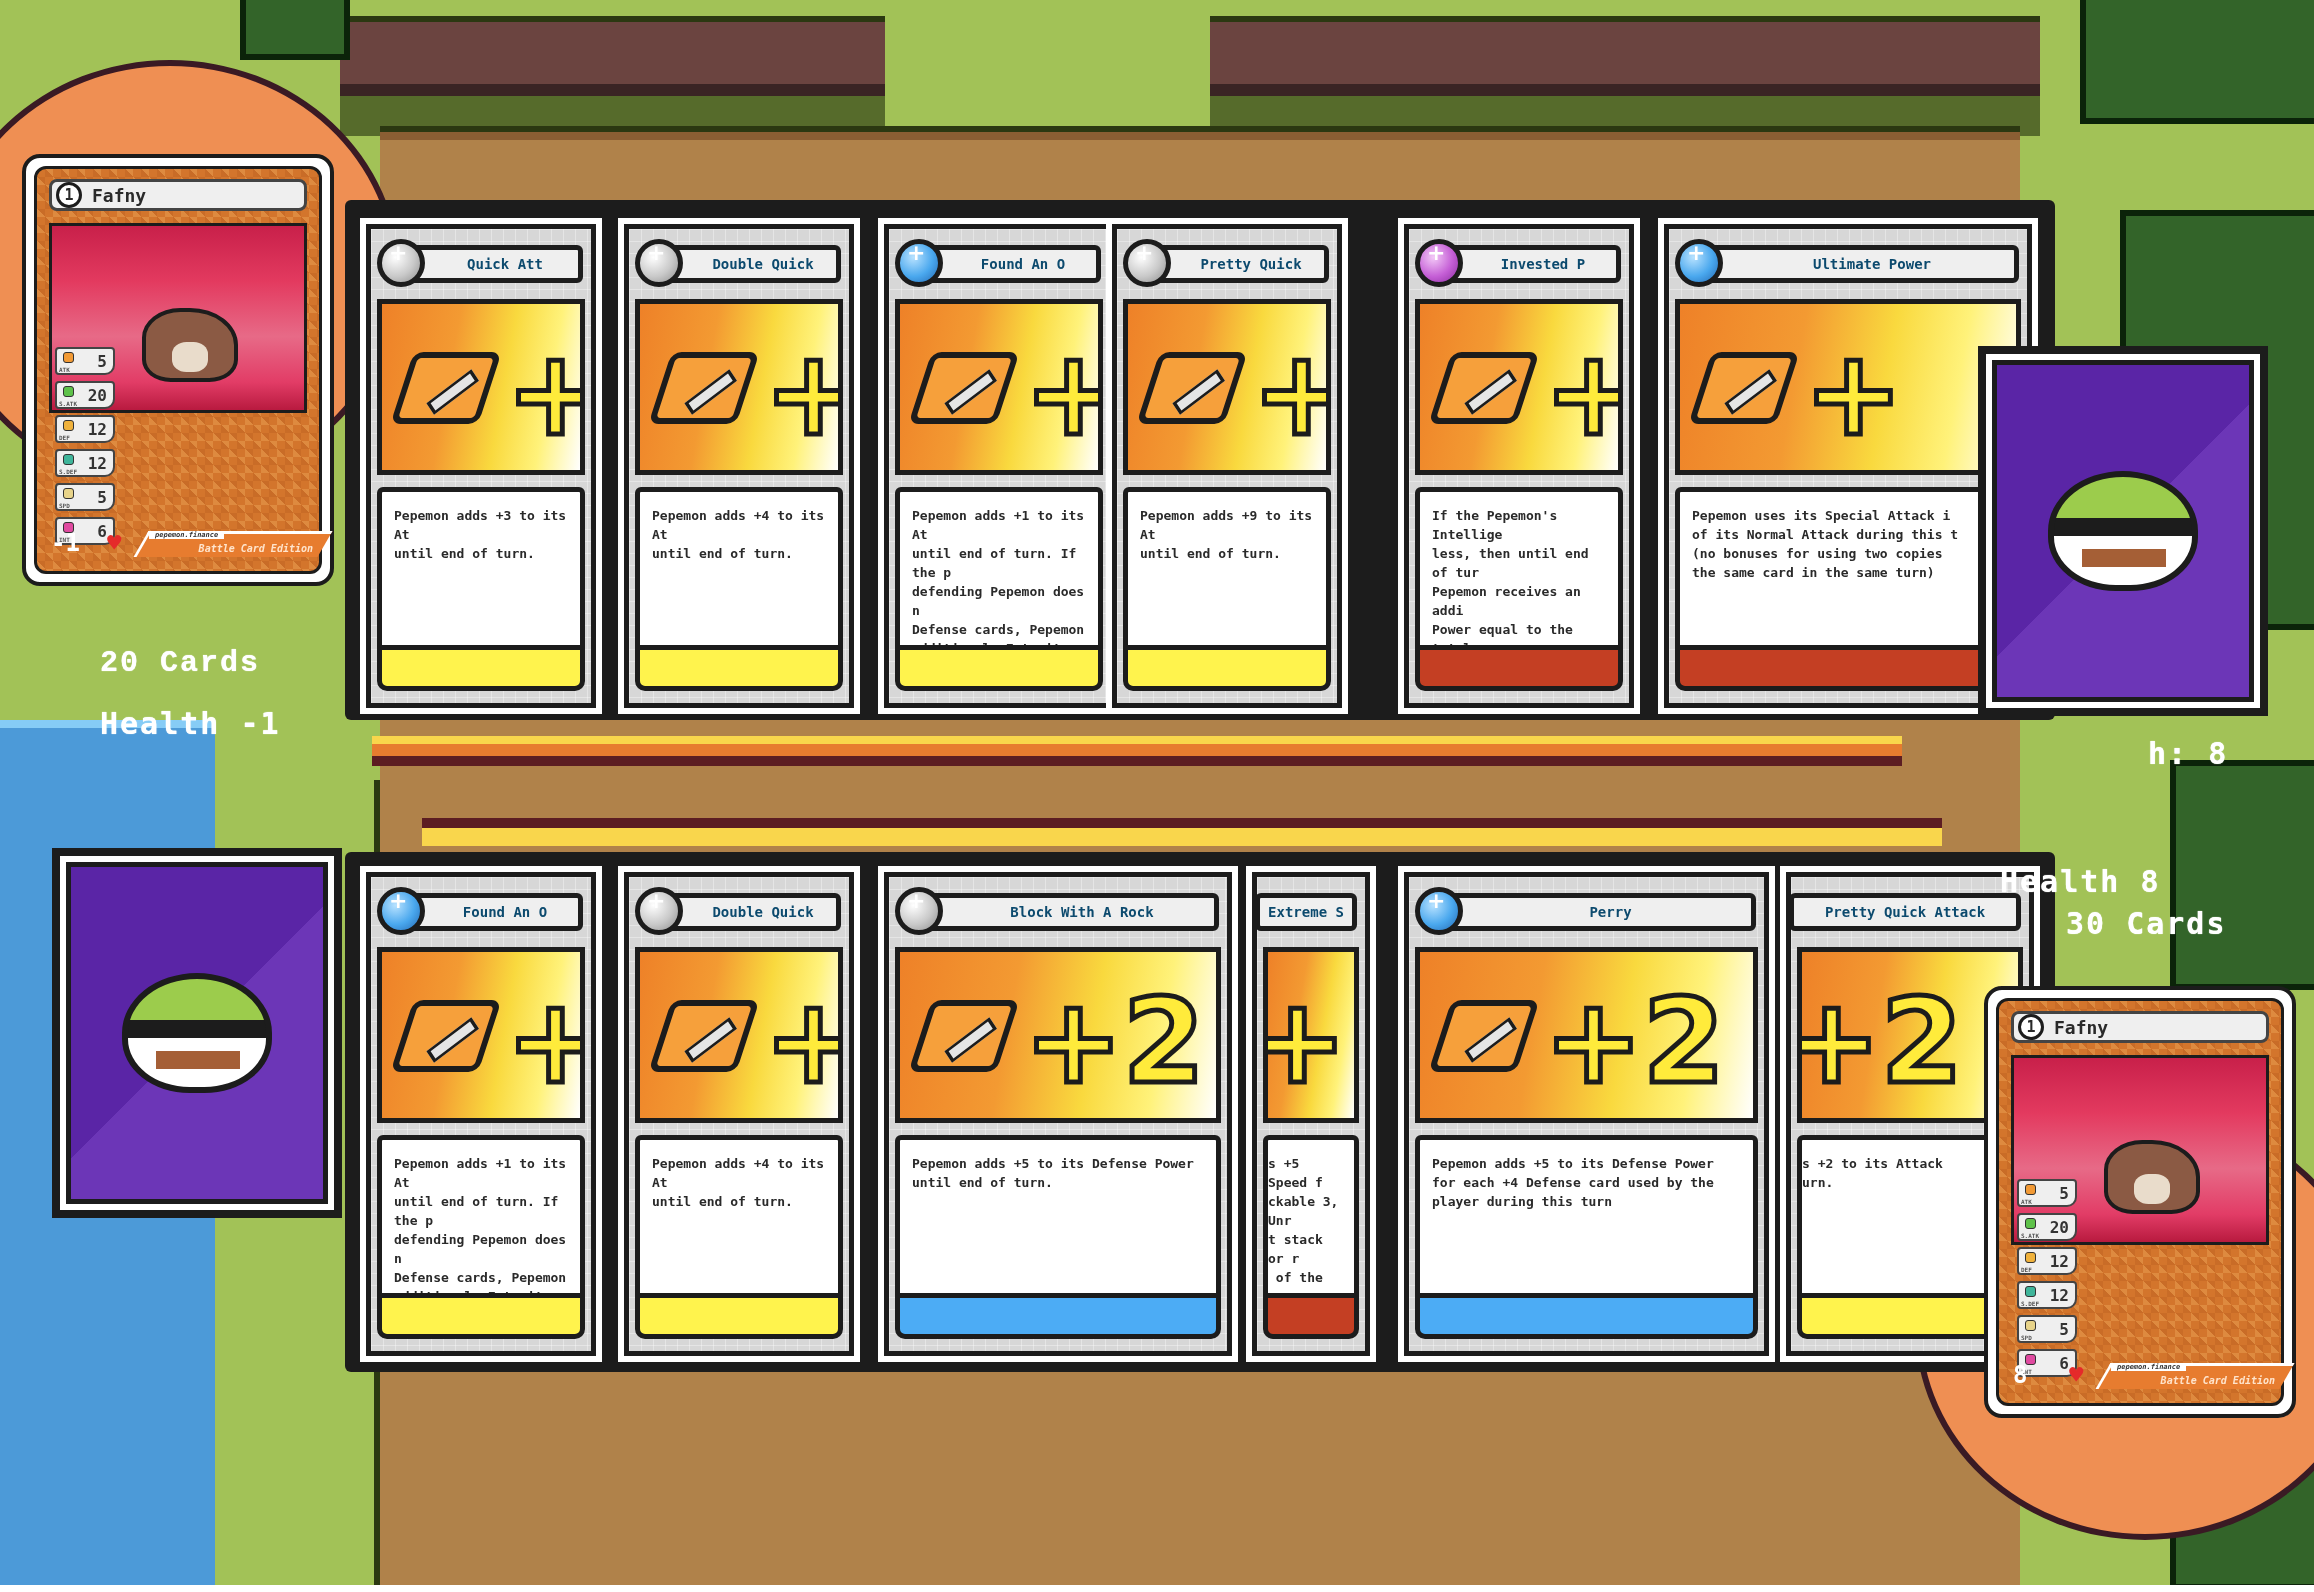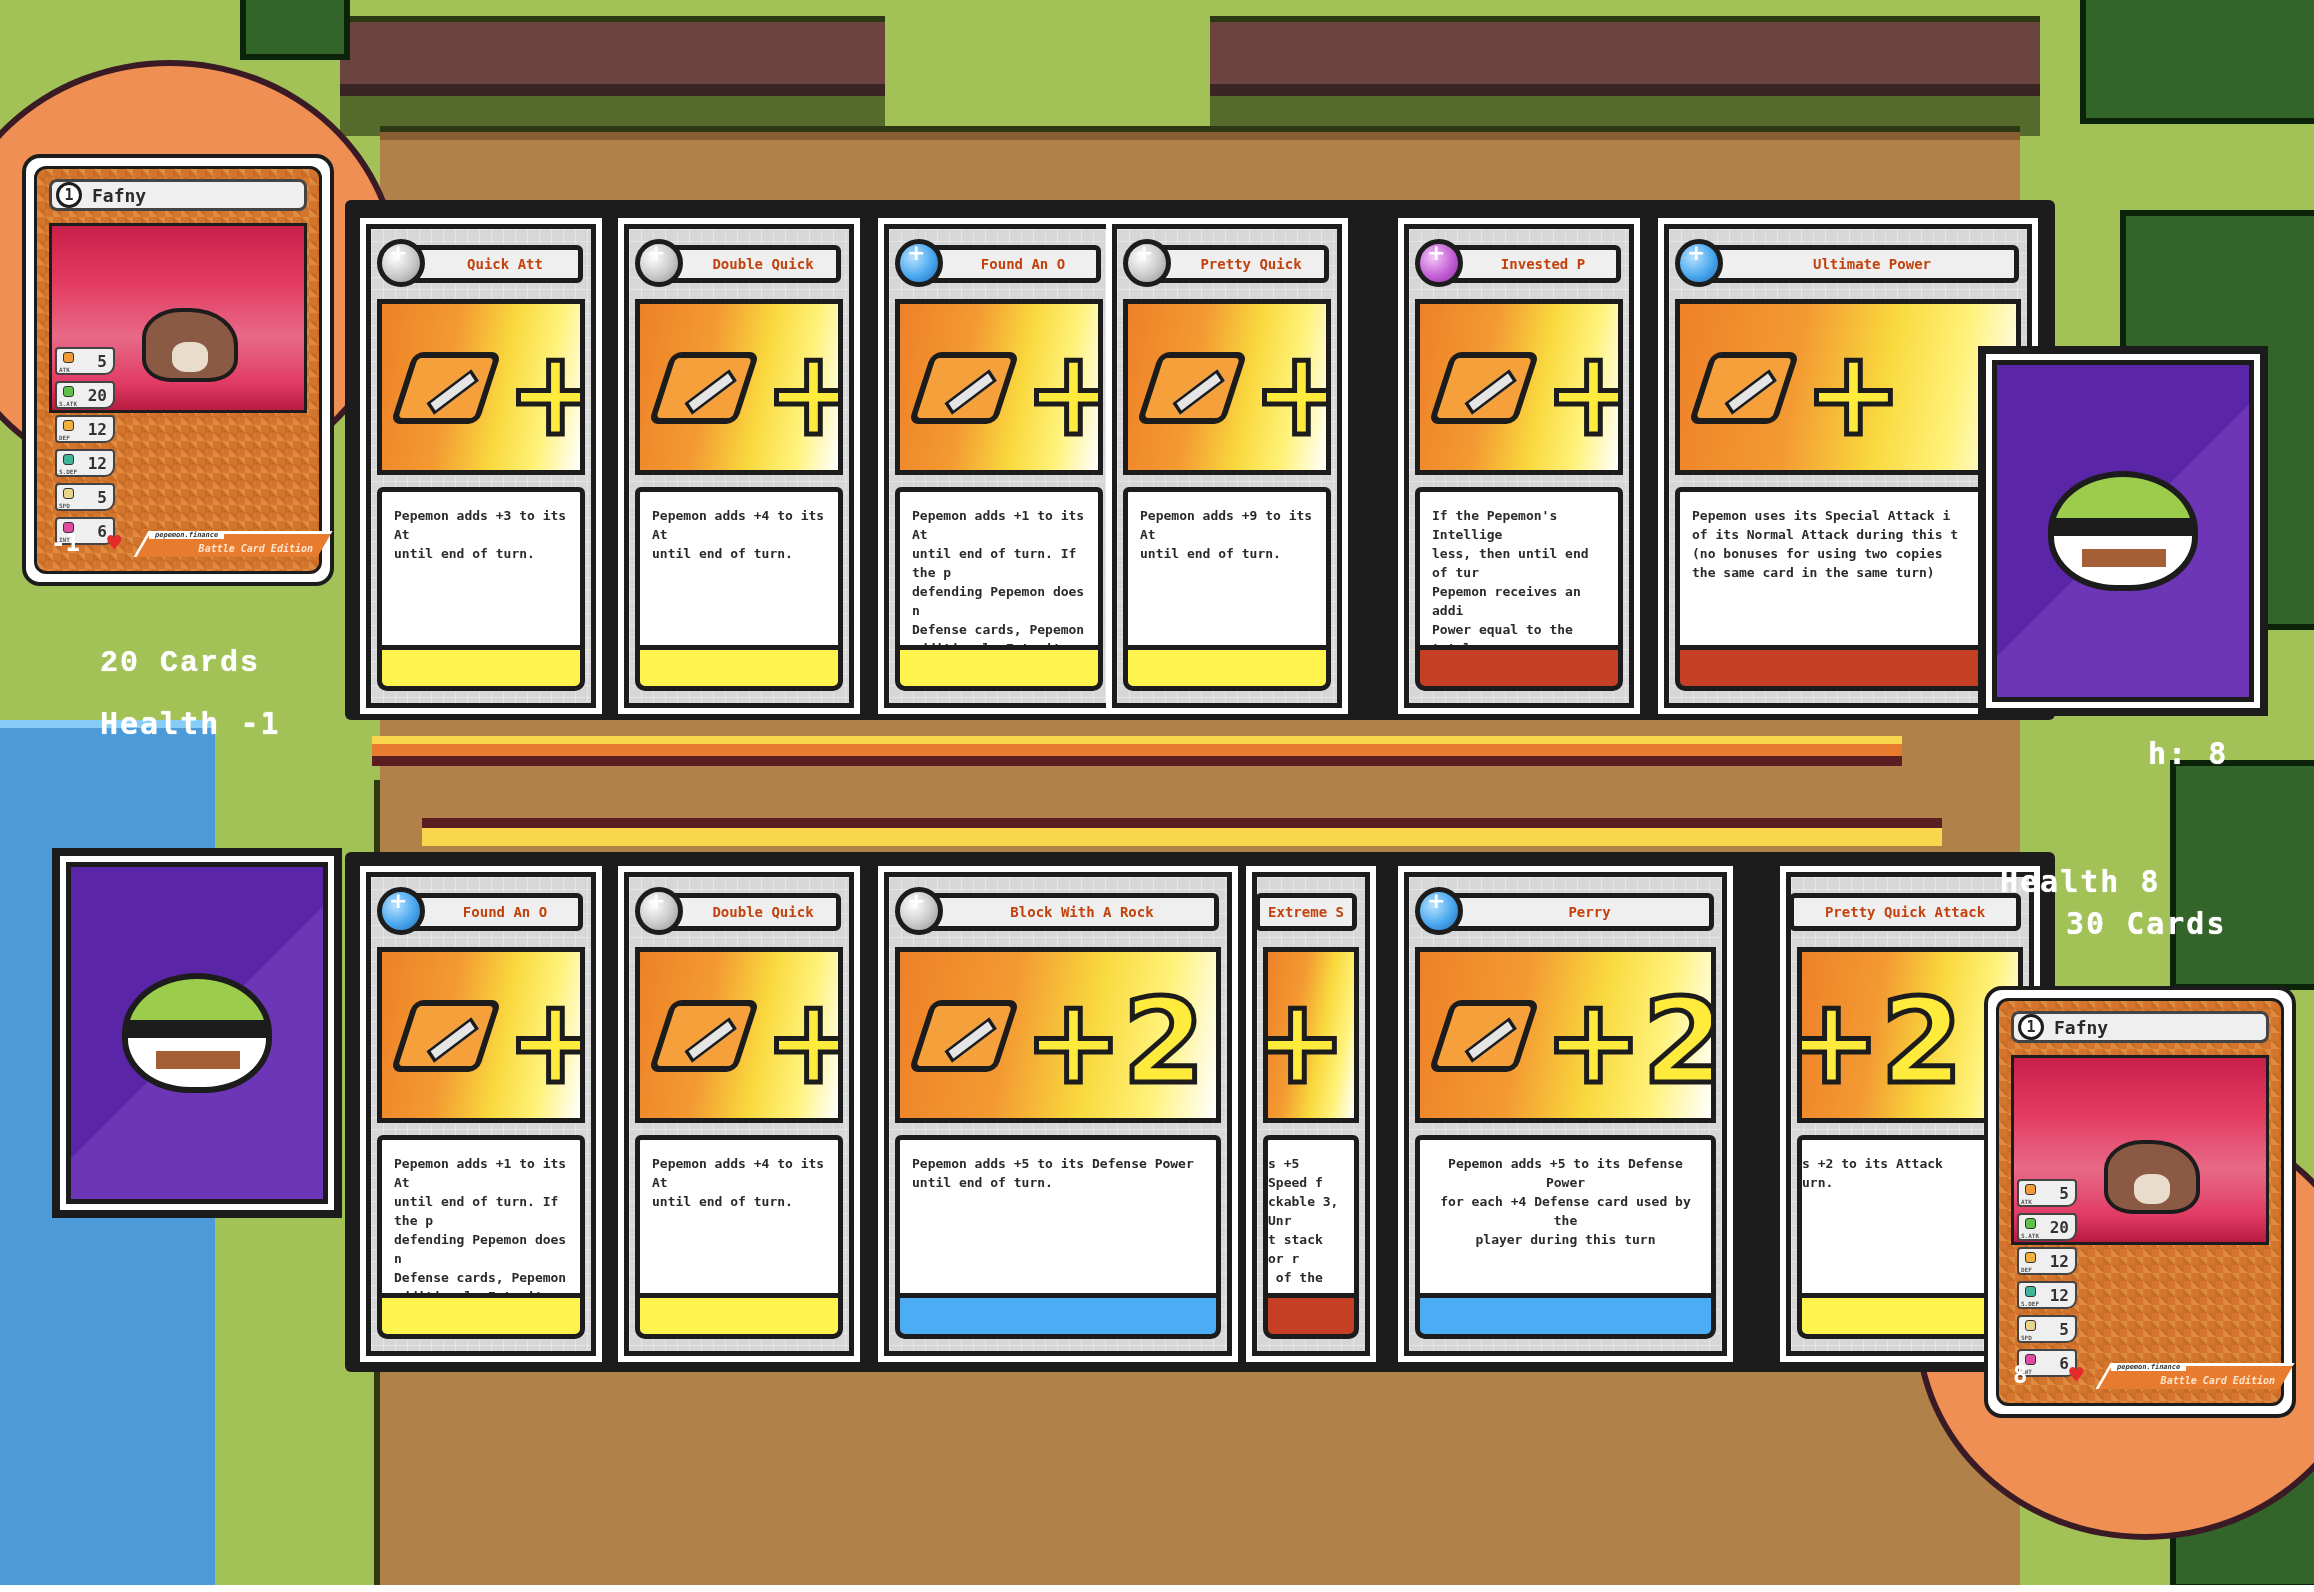--- a/index.html
+++ b/index.html
@@ -37,21 +37,21 @@
      background-size:12px 12px; }
   .card.wide { width:360px; }
   .card.narrow { width:130px; }
   .gem { position:absolute; left:6px; top:10px; width:48px; height:48px; border-radius:50%; border:5px solid #1c1c1c; z-index:2; }
   .gem::after { content:"+"; position:absolute; left:7px; top:-4px; color:#fff; font:bold 22px "DejaVu Sans", sans-serif; }
   .gem.silver { background: radial-gradient(circle at 35% 35%, #fff, #c9c9c9 55%, #8d8d8d); }
   .gem.blue   { background: radial-gradient(circle at 35% 35%, #b8e2ff, #4aa8ee 55%, #2368b3); }
   .gem.purple { background: radial-gradient(circle at 35% 35%, #f3c9f7, #c55fd6 55%, #8a2c9f); }
   .title-bar { position:absolute; left:30px; right:8px; top:16px; height:38px; background:#efefef; border:5px solid #1c1c1c; border-radius:6px;
      display:flex; align-items:center; justify-content:center; padding-left:26px; white-space:nowrap; overflow:hidden;
-     font:bold 14px "DejaVu Sans Mono", monospace; color:#c2410c; }
+     font:bold 14px "DejaVu Sans Mono", monospace; color:#0c4a6e; }
   .art { position:absolute; left:6px; right:6px; top:70px; height:176px; border:5px solid #1c1c1c;
      background: linear-gradient(100deg, #ee8128 0%, #f39a32 35%, #f9d93e 60%, #fff27a 80%, #ffffff 100%); overflow:hidden; }
   .art-sword { position:absolute; left:20px; top:48px; width:88px; height:72px; background:#f6a03b; border:6px solid #1c1c1c; transform:skewX(-18deg); border-radius:10px; }
   .art-sword::after { content:""; position:absolute; left:22px; top:26px; width:42px; height:10px; background:#e5e5e5; border:3px solid #1c1c1c; transform:rotate(-45deg); }
   .art-plus { position:absolute; left:124px; top:30px; font:bold 118px "DejaVu Sans", sans-serif; color:#ffeb3b;
      -webkit-text-stroke:5px #1c1c1c; line-height:1; white-space:nowrap; }
   .desc { position:absolute; left:6px; right:6px; top:258px; height:190px; background:#fff; border:5px solid #1c1c1c; border-radius:6px 6px 0 0;
      padding:14px 12px; font:bold 13px/19px "DejaVu Sans Mono", monospace; color:#2a2a2a; white-space:pre-wrap; overflow:hidden; }
   .stripe { position:absolute; left:6px; right:6px; top:416px; height:46px; border:5px solid #1c1c1c; border-radius:0 0 10px 10px; }
   .stripe.yellow { background:#fff34d; }
@@ -339,21 +339,21 @@
         <div class="art-plus" style="left:-20px;">+</div>
       </div>
   <div class="desc" style="padding-left:0;">s +5 Speed f
 ckable 3, Unr
 t stack or r
  of the same</div>
   <div class="stripe red"></div>
 </div>
   </div>
 
-<div class="card wide" style="left:1398px;top:866px;width:335px;text-align:center;">
+<div class="card wide" style="left:1398px;top:866px;width:377px;">
     <div class="card-inner">
   <div class="gem blue"></div>
   <div class="title-bar">Perry</div>
   <div class="art">
         <div class="art-sword"></div>
         <div class="art-plus">+2</div>
       </div>
   <div class="desc">Pepemon adds +5 to its Defense Power
 for each +4 Defense card used by the
 player during this turn</div>

